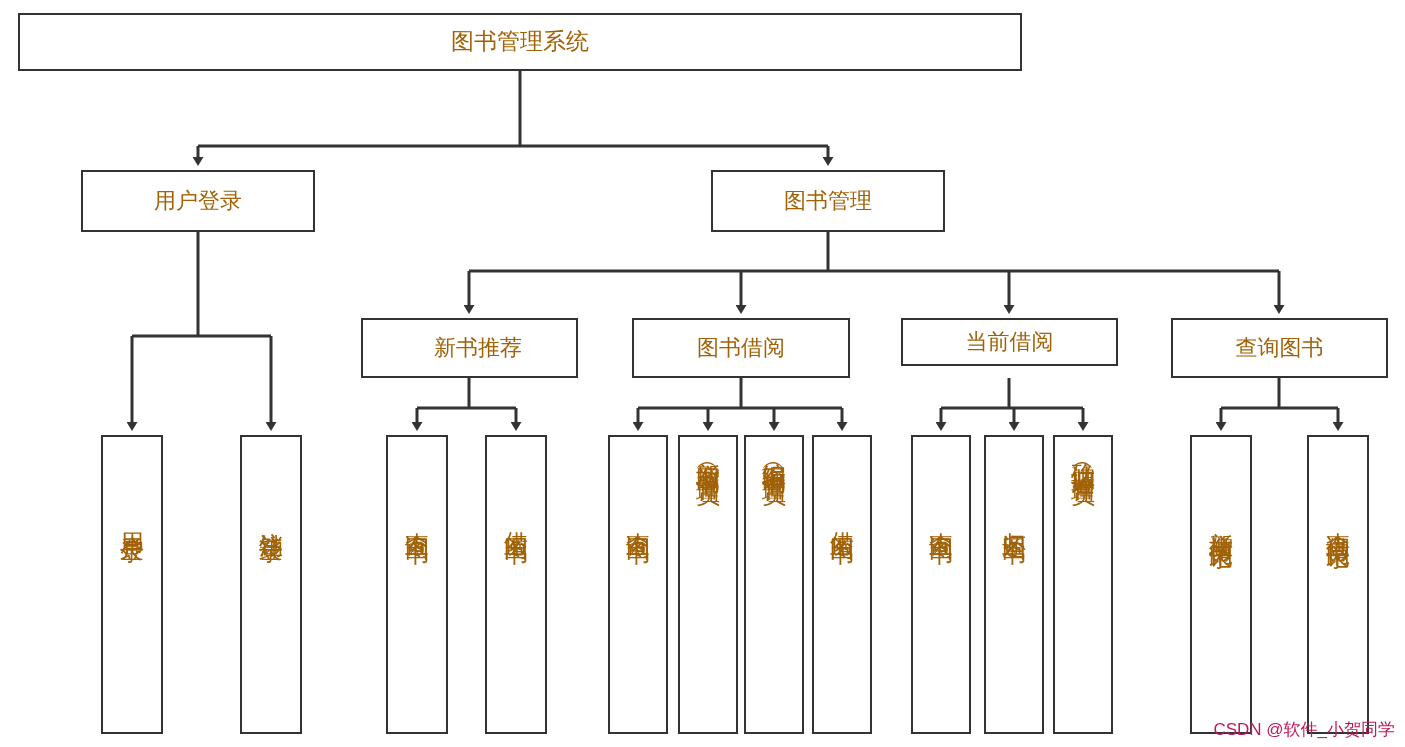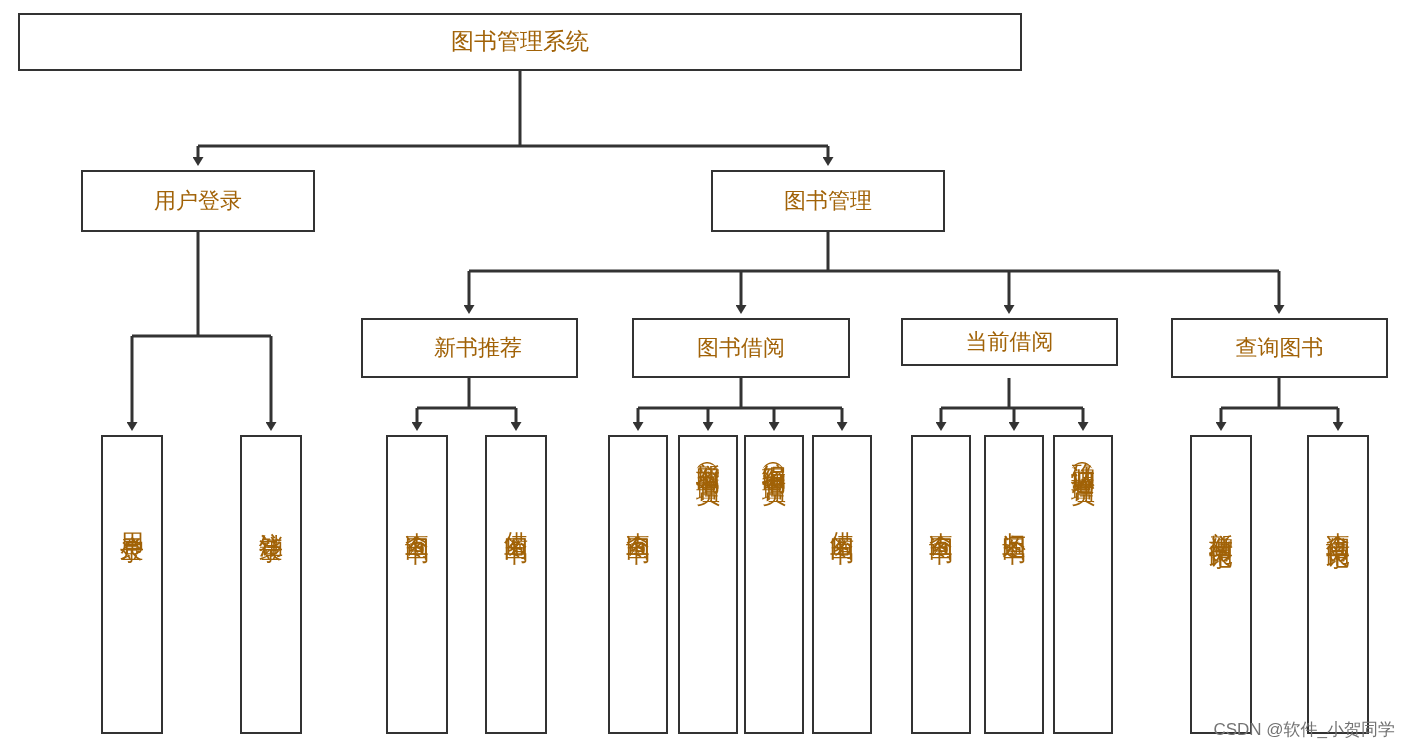--- a/index.html
+++ b/index.html
@@ -59,21 +59,21 @@
     line-height: 1;
   }
   .node.vert.mid .label {
     margin-top: 70px;
   }
   .watermark {
     position: absolute;
     right: 10px;
     bottom: 6px;
     font-size: 17px;
-    color: #737373;
+    color: #be185d;
     z-index: 5;
     white-space: nowrap;
     font-family: "Liberation Sans", "DejaVu Sans", sans-serif;
   }
 </style>
 </head>
 <body>
 
 <div id="canvas">
 

